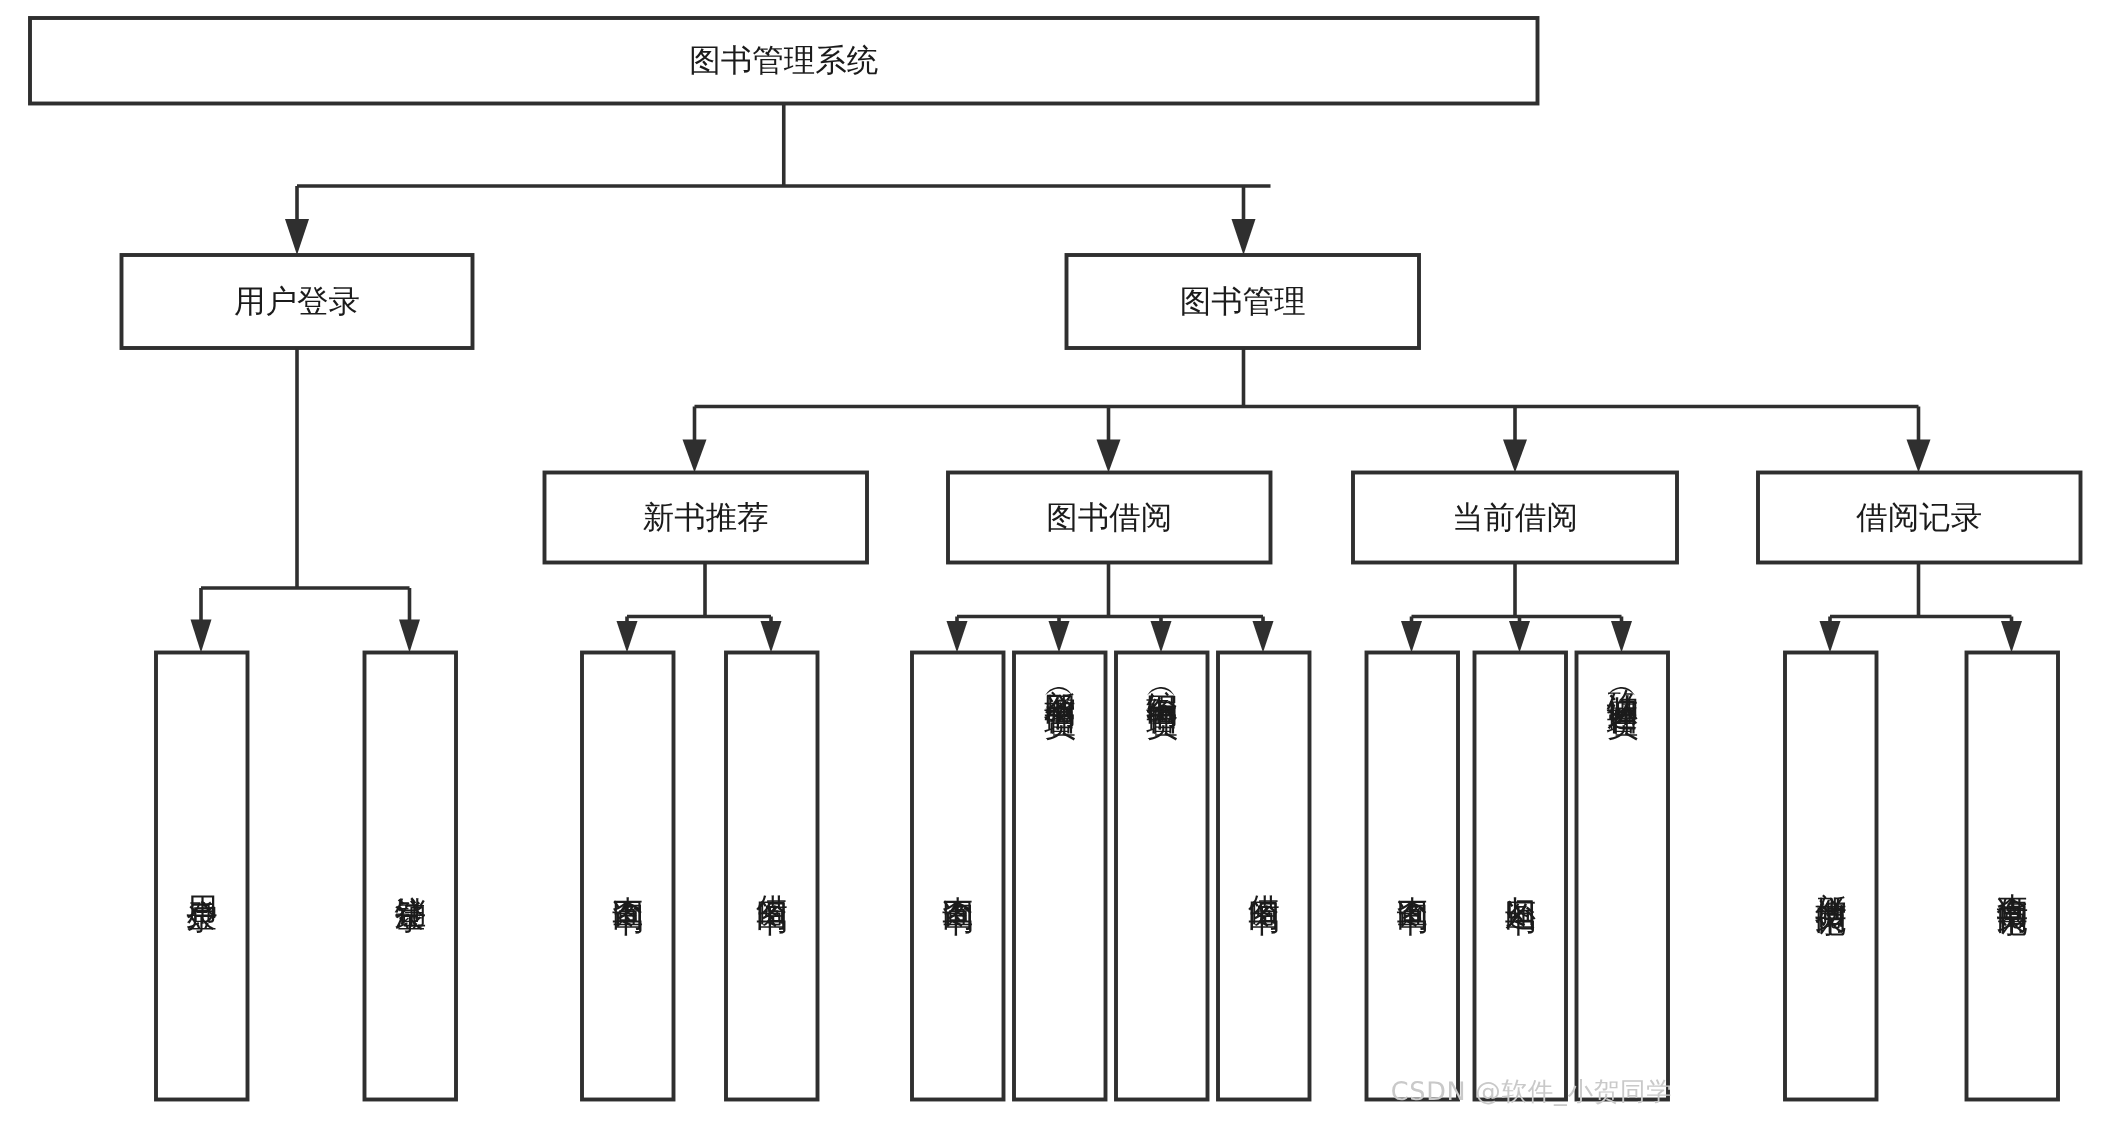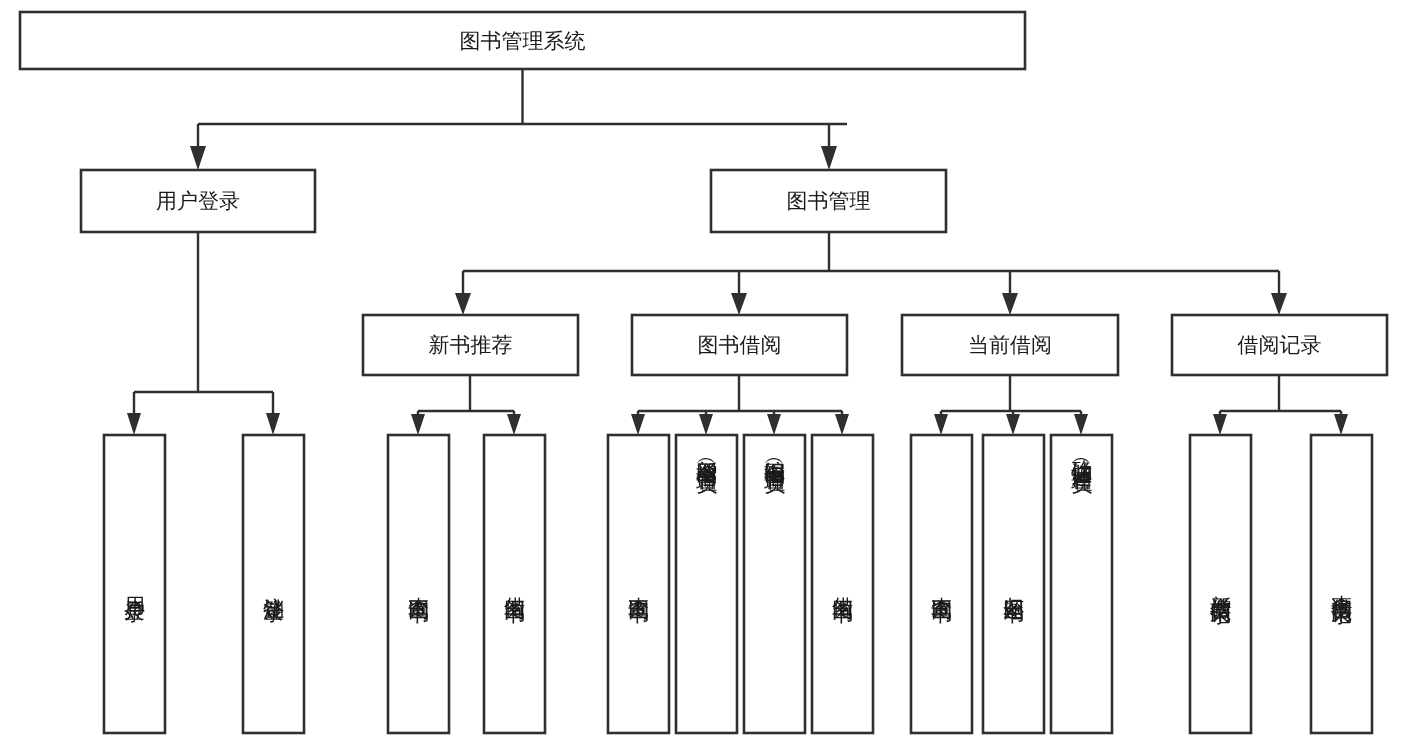--- a/index.html
+++ b/index.html
@@ -238,14 +238,15 @@
   <div class="vert-label-wrap" style="left:1051px; top:435px; width:61px; height:298px; align-items:flex-start;">
     <span class="vert-label" style="margin-top:8px;">确认归还（管理员）</span>
   </div>
   <div class="vert-label-wrap" style="left:1190px; top:435px; width:61px; height:298px;">
     <span class="vert-label">新增借阅记录</span>
   </div>
   <div class="vert-label-wrap" style="left:1311px; top:435px; width:61px; height:298px;">
     <span class="vert-label">查询借阅记录</span>
   </div>
 
+  <div class="watermark">CSDN @软件_小贺同学</div>
 
 </div>
 
 </body></html>

